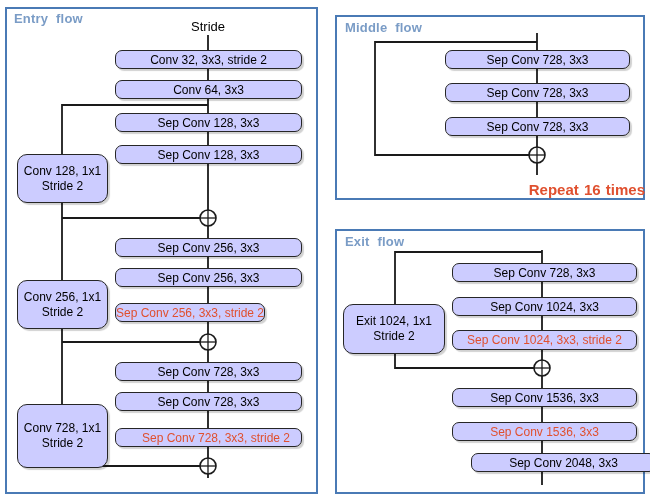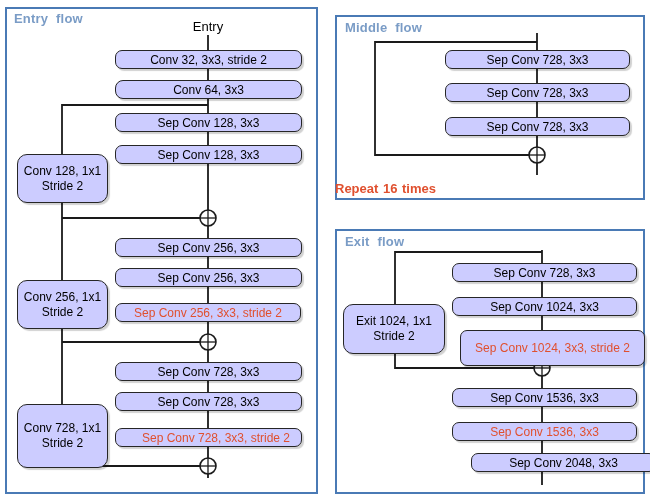--- a/index.html
+++ b/index.html
@@ -70,24 +70,24 @@
     position: absolute;
     z-index: 2;
     font-size: 13px;
     color: #000;
     text-align: center;
   }
 
   .repeat-label {
     position: absolute;
     z-index: 2;
-    font-size: 13px;
+    font-size: 15px;
     font-weight: bold;
     color: var(--accent-red, #e0502f);
-    text-align: left;
+    text-align: right;
     word-spacing: 1px;
   }
 </style>
 </head>
 <body>
 
 <div class="canvas">
 
   <div class="panel" style="left:5px; top:7px; width:313px; height:487px;"></div>
   <div class="panel" style="left:335px; top:15px; width:310px; height:185px;"></div>
@@ -136,29 +136,29 @@
       <line x1="537" y1="147" x2="537" y2="163"></line>
         <line x1="529" y1="155" x2="545" y2="155"></line>
     </g>
     <g class="plus">
       <circle cx="542" cy="368" r="8"></circle>
       <line x1="542" y1="360" x2="542" y2="376"></line>
         <line x1="534" y1="368" x2="550" y2="368"></line>
     </g>
   </svg>
 
-  <div class="freelabel" style="left:168px; top:19px; width:80px;">Entry</div>
+  <div class="freelabel" style="left:168px; top:19px; width:80px;">Stride</div>
 
   <div class="box" style="left:115px; top:50px;  width:187px; height:19px;">Conv 32, 3x3, stride 2</div>
-  <div class="box" style="left:115px; top:80px;  width:187px; height:19px;border-radius:8px;">Conv 64, 3x3</div>
+  <div class="box" style="left:115px; top:80px;  width:187px; height:19px;">Conv 64, 3x3</div>
   <div class="box" style="left:115px; top:113px; width:187px; height:19px;">Sep Conv 128, 3x3</div>
   <div class="box" style="left:115px; top:145px; width:187px; height:19px;">Sep Conv 128, 3x3</div>
   <div class="box" style="left:115px; top:238px; width:187px; height:19px;">Sep Conv 256, 3x3</div>
   <div class="box" style="left:115px; top:268px; width:187px; height:19px;">Sep Conv 256, 3x3</div>
-  <div class="box red" style="left:115px; top:303px; width:186px; height:19px;">Sep Conv 256, 3x3, stride 2</div>
+  <div class="box red" style="left:115px; top:303px; width:150px; height:19px;">Sep Conv 256, 3x3, stride 2</div>
   <div class="box" style="left:115px; top:362px; width:187px; height:19px;">Sep Conv 728, 3x3</div>
   <div class="box" style="left:115px; top:392px; width:187px; height:19px;">Sep Conv 728, 3x3</div>
   <div class="box red" style="left:115px; top:428px; width:187px; height:19px;padding-left:15px;">Sep Conv 728, 3x3, stride 2</div>
 
   <div class="box sidebox" style="left:17px; top:130px; width:91px; height:49px;">
     <span>Conv 128, 1x1</span>
     <span>Stride 2</span>
   </div>
   <div class="box sidebox" style="left:17px; top:256px; width:91px; height:49px;">
     <span>Conv 256, 1x1</span>
@@ -169,21 +169,21 @@
     <span>Stride 2</span>
   </div>
 
   <div class="box" style="left:445px; top:50px;  width:185px; height:19px;">Sep Conv 728, 3x3</div>
   <div class="box" style="left:445px; top:83px;  width:185px; height:19px;">Sep Conv 728, 3x3</div>
   <div class="box" style="left:445px; top:117px; width:185px; height:19px;">Sep Conv 728, 3x3</div>
   <div class="repeat-label" style="left:335px; top:181px; width:310px;">Repeat 16 times</div>
 
   <div class="box" style="left:452px; top:263px; width:185px; height:19px;">Sep Conv 728, 3x3</div>
   <div class="box" style="left:452px; top:297px; width:185px; height:19px;">Sep Conv 1024, 3x3</div>
-  <div class="box red" style="left:452px; top:330px; width:185px; height:36px;margin-left:8px;">Sep Conv 1024, 3x3, stride 2</div>
+  <div class="box red" style="left:452px; top:330px; width:185px; height:20px;">Sep Conv 1024, 3x3, stride 2</div>
   <div class="box" style="left:452px; top:388px; width:185px; height:19px;">Sep Conv 1536, 3x3</div>
   <div class="box red" style="left:452px; top:422px; width:185px; height:19px;">Sep Conv 1536, 3x3</div>
   <div class="box" style="left:452px; top:453px; width:185px; height:19px;margin-left:19px;">Sep Conv 2048, 3x3</div>
 
   <div class="box sidebox" style="left:343px; top:280px; width:102px; height:50px;">
     <span>Exit 1024, 1x1</span>
     <span>Stride 2</span>
   </div>
 
 </div>

